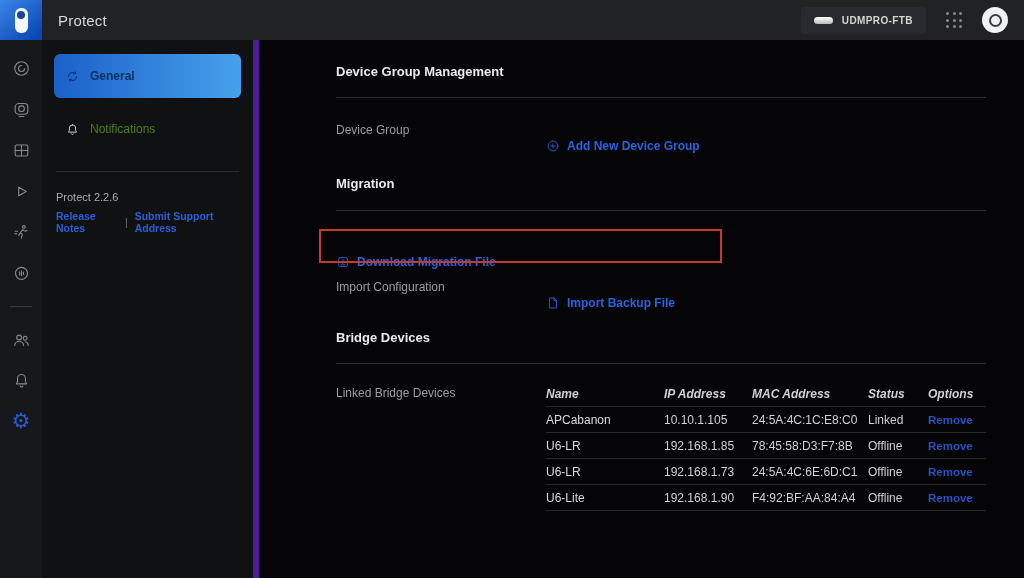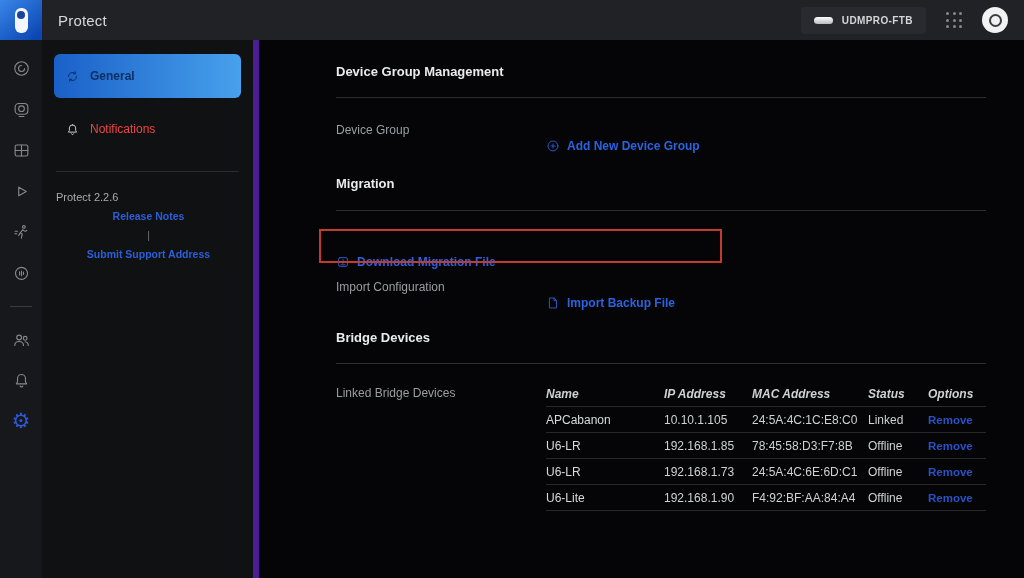--- a/index.html
+++ b/index.html
@@ -26,26 +26,26 @@
   .nav-item { width:42px; height:41px; display:flex; align-items:center; justify-content:center; cursor:pointer; }
   .nav-item svg { stroke:#85888c; fill:none; stroke-width:1.4; stroke-linecap:round; stroke-linejoin:round; }
   .nav-divider { width:22px; height:1px; background:#3a3c40; margin:12px 0; }
   .gear-glyph { font-size:21px; color:#2b58d6; line-height:1; font-family:"DejaVu Sans", sans-serif; }
 
   
   .subsidebar { position:absolute; left:42px; top:40px; width:211px; height:538px; background:#101113; padding:14px 12px 0 12px; z-index:3; }
   .tab { height:44px; border-radius:6px; display:flex; align-items:center; gap:10px; padding:16px 11px; font-size:12px; cursor:pointer; margin-bottom:9px; }
   .tab.active { background:linear-gradient(90deg,#1a60c8 0%, #47a1ec 100%); font-weight:bold; color:#0c2f5f; }
   .tab.active svg { stroke:#0c2f5f; }
-  .tab.inactive { color:#ef4444; }
+  .tab.inactive { color:#4d7c0f; }
   .tab.inactive svg { stroke:#c7c9cb; }
   .tab svg { fill:none; stroke-width:1.6; stroke-linecap:round; stroke-linejoin:round; }
   .sub-divider { height:1px; background:#2b2c30; margin:20px 2px 0 2px; }
   .version { margin-top:19px; font-size:11px; color:#a8aaad; padding-left:2px; }
-  .sub-links { margin-top:7px; display:flex; gap:7px; align-items:center; padding-left:2px; font-size:10.5px; font-weight:bold;flex-direction:column; }
+  .sub-links { margin-top:7px; display:flex; gap:7px; align-items:center; padding-left:2px; font-size:10.5px; font-weight:bold; }
   .sub-links a { color:#2b5fd9; text-decoration:none; cursor:pointer; }
   .link-sep { color:#6c6f73; font-weight:normal; }
 
   
   .main-panel { position:absolute; left:253px; top:40px; width:771px; height:538px; background:#050507; border-left:6px solid #4c1d95; z-index:2; }
   .content { position:absolute; left:77px; top:0; width:650px; }
   .section-title { font-size:13px; font-weight:bold; color:#eaebec; }
   .hr { height:1px; background:#2c2d31; }
   .row { display:flex; align-items:center; }
   .row-label { width:210px; font-size:12px; color:#9b9ea2; display:flex; align-items:center; gap:7px; flex-shrink:0; }

